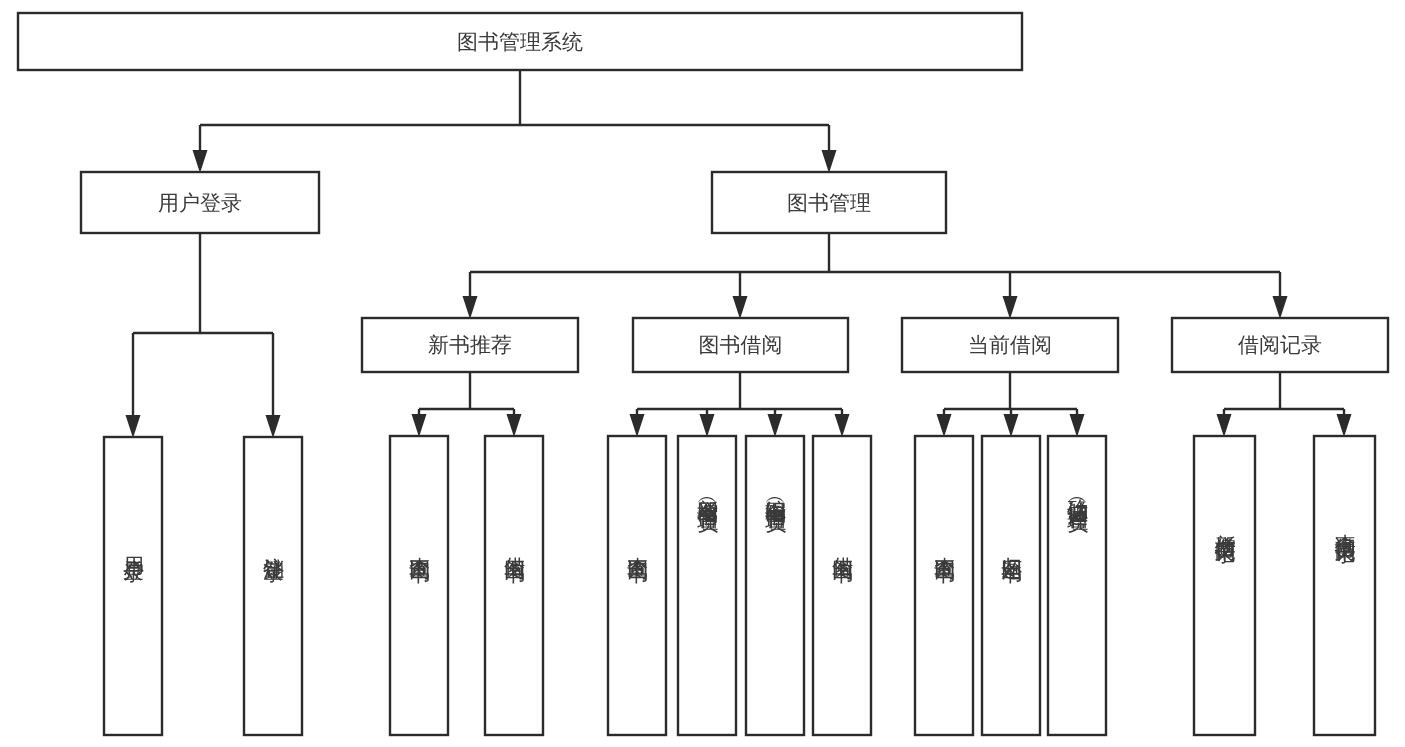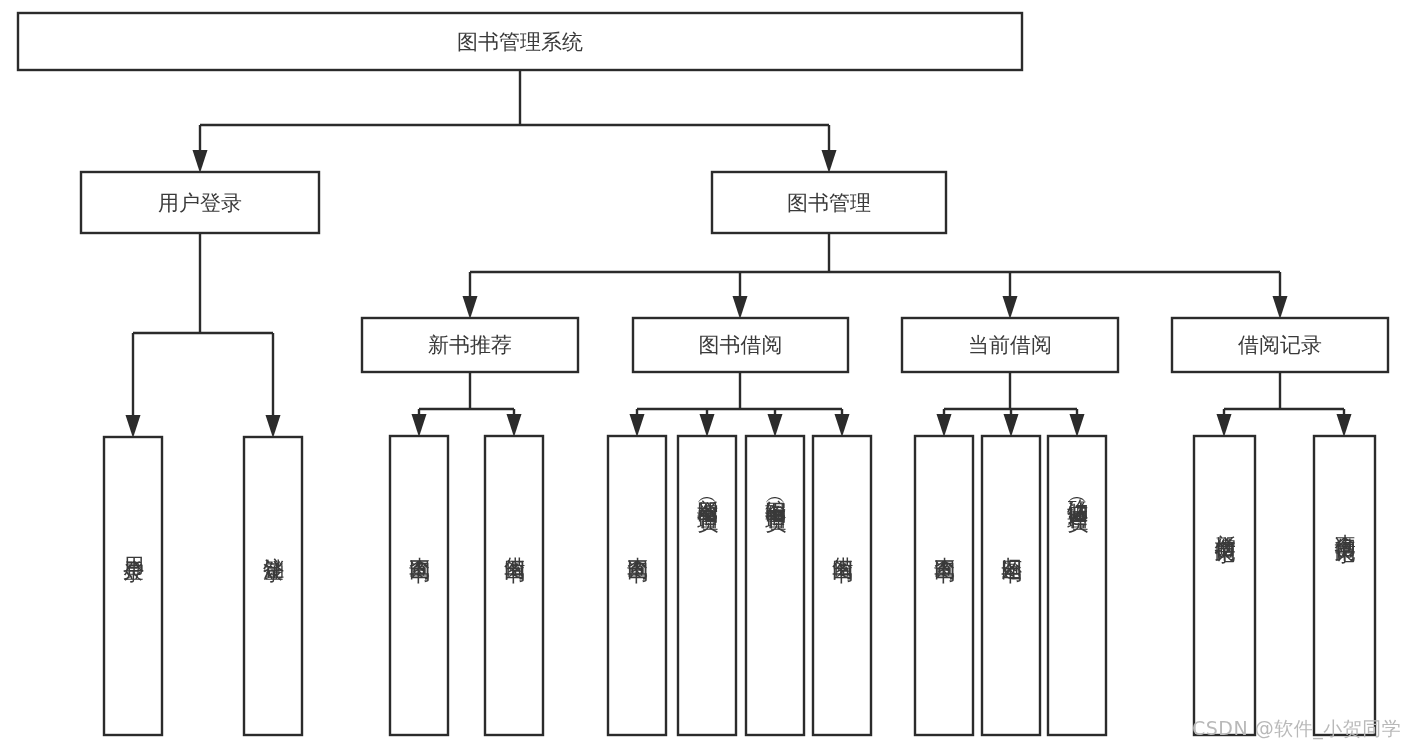--- a/index.html
+++ b/index.html
@@ -251,14 +251,13 @@
       <div class="node-label-v-wrap" style="left: 1048px; top: 436px; width: 58px; height: 299px; padding-top: 46px;">
         <div class="node-label-v">确认归还（管理员）</div>
       </div>
       <div class="node-label-v-wrap" style="left: 1194px; top: 436px; width: 61px; height: 299px; padding-top: 80.5px;">
         <div class="node-label-v">新增借阅记录</div>
       </div>
       <div class="node-label-v-wrap" style="left: 1314px; top: 436px; width: 61px; height: 299px; padding-top: 80.5px;">
         <div class="node-label-v">查询借阅记录</div>
       </div>
     </div>
-  <div class="watermark" style="left: 1192px; top: 716px; color: rgb(185, 185, 185);">CSDN @软件_小贺同学</div>
 </div>
 
 </body></html>

